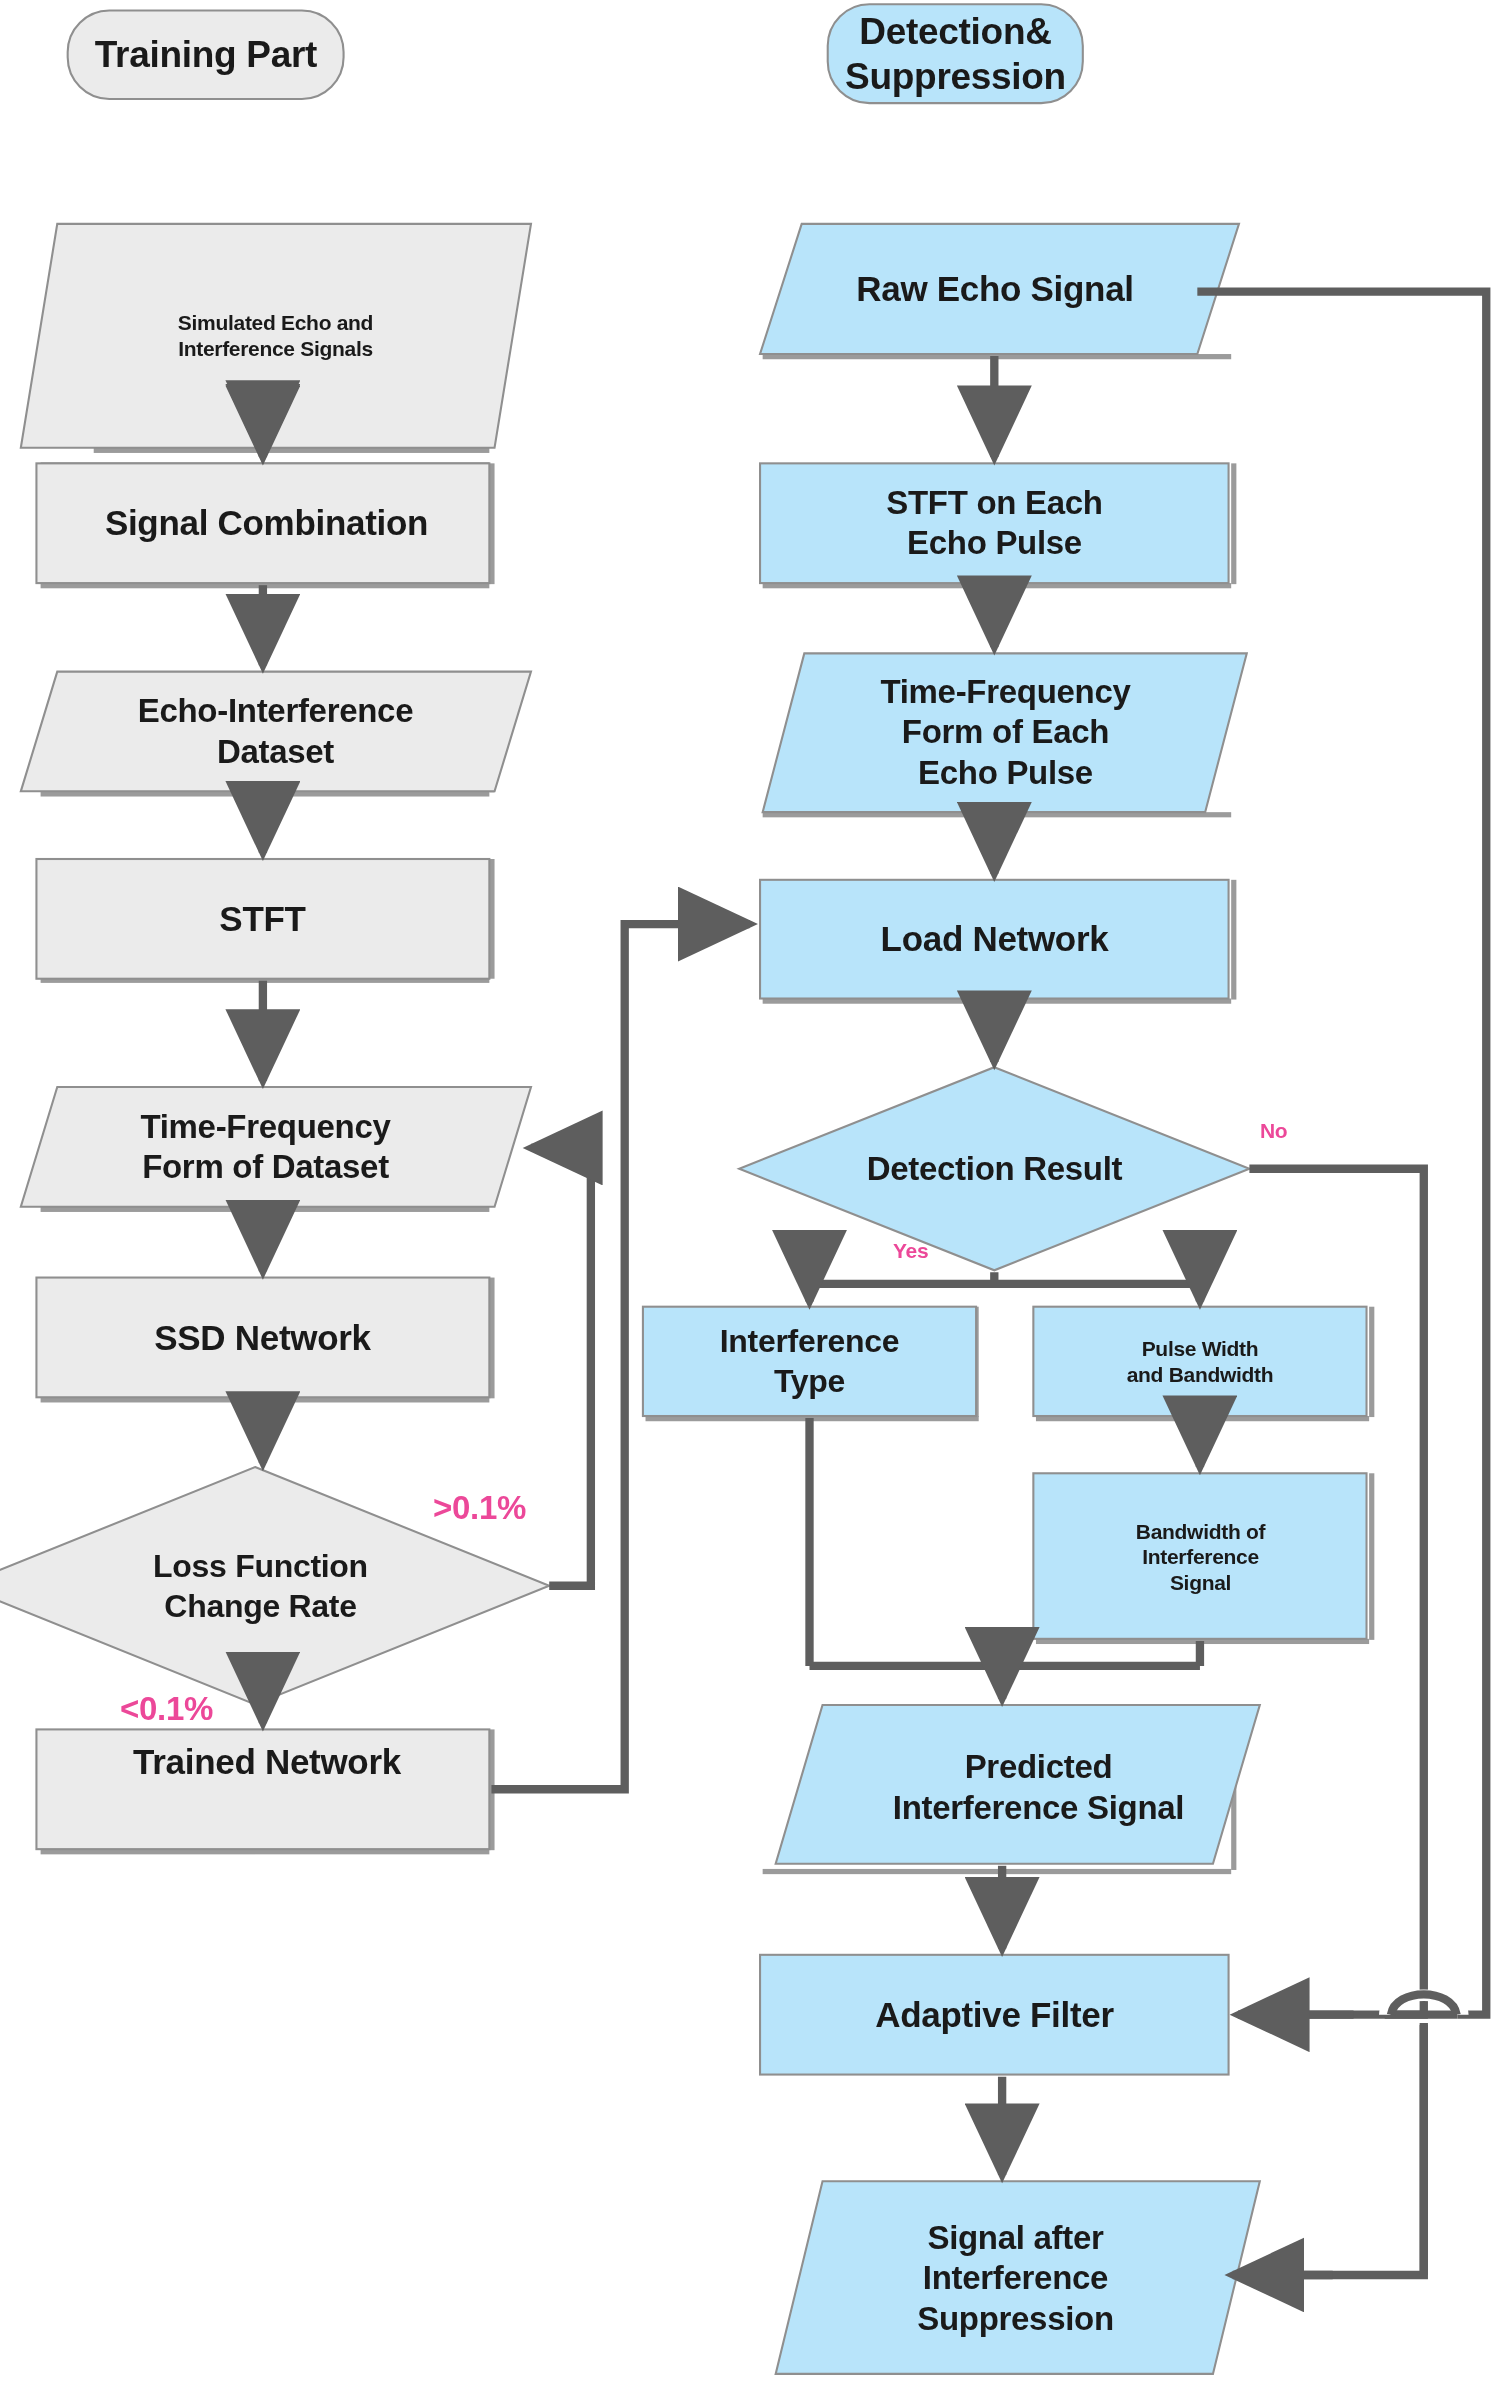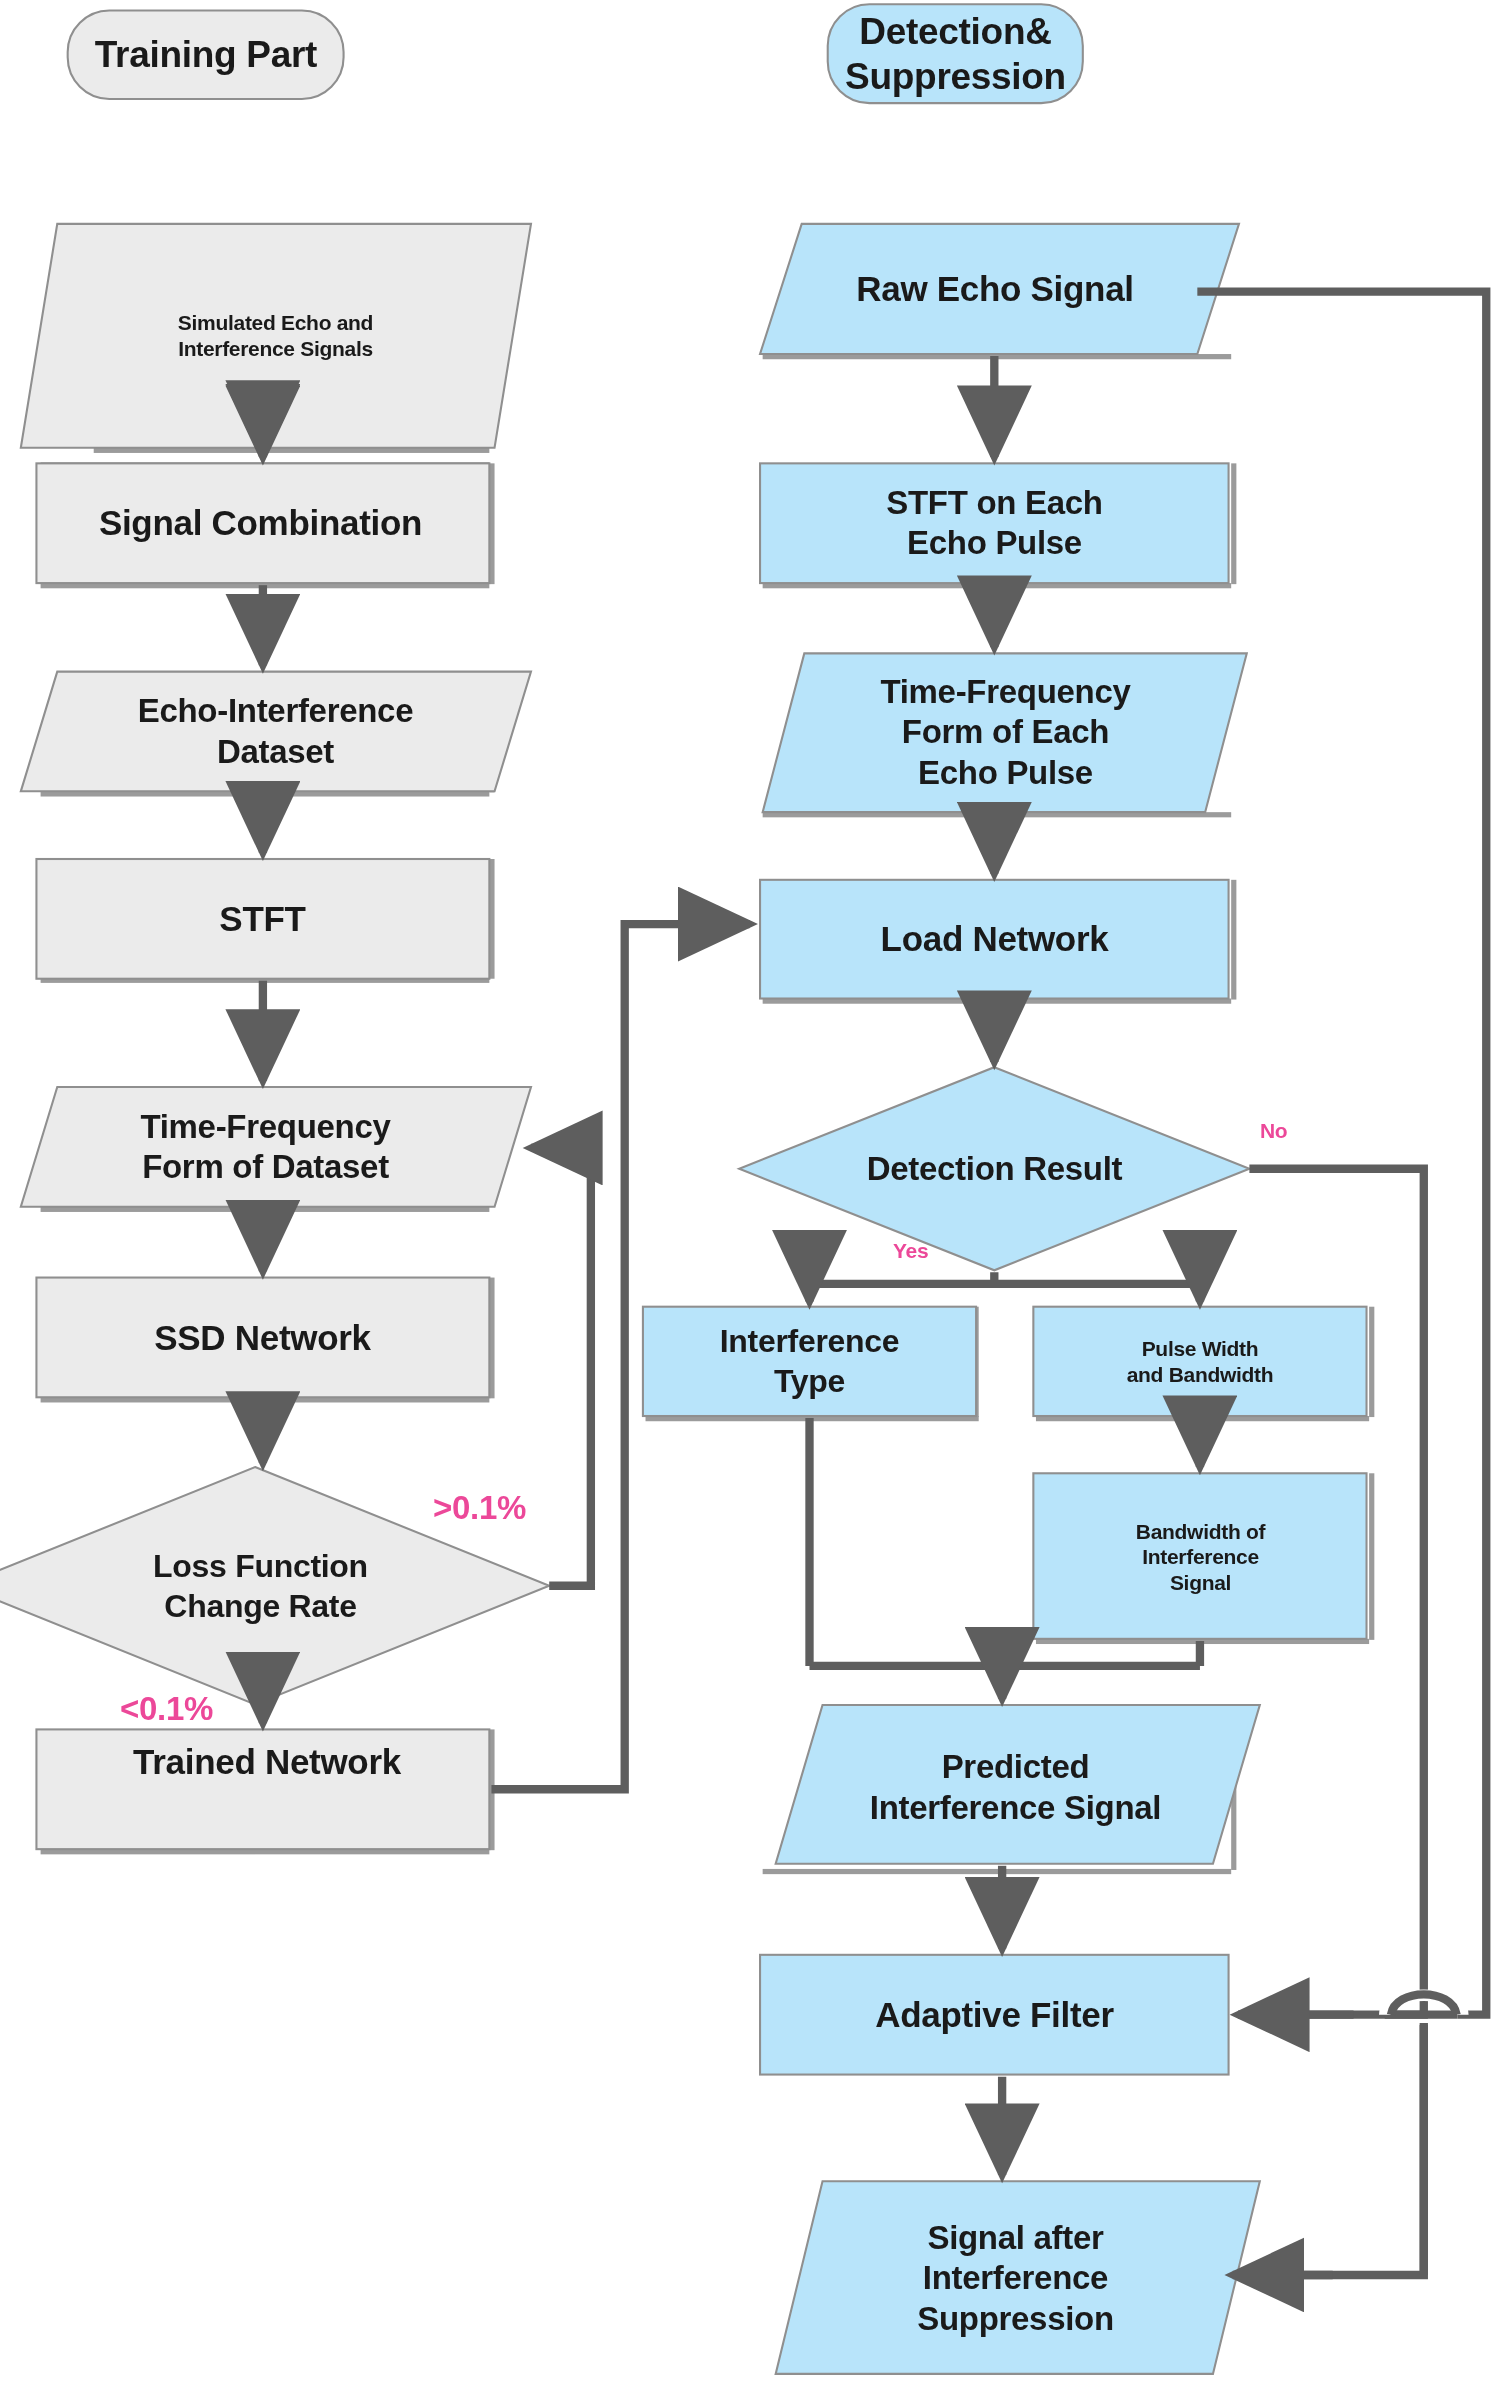--- a/index.html
+++ b/index.html
@@ -166,21 +166,21 @@
   </svg>
 
   <div class="node-label f72" style="left:68px;top:10.4px;width:276px;height:89px;">Training Part</div>
 
   <div class="node-label f72" style="left:828px;top:4.2px;width:255px;height:99px;">Detection&amp;
 Suppression</div>
 
   <div class="node-label f60" style="left:31px;top:224px;width:489px;height:224px;">Simulated Echo and
 Interference Signals</div>
 
-  <div class="node-label f68" style="left:34px;top:463px;width:453px;height:120px;">Signal Combination</div>
+  <div class="node-label f68" style="left:40px;top:463px;width:453px;height:120px;">Signal Combination</div>
 
   <div class="node-label f68" style="left:36px;top:859px;width:453px;height:120px;">STFT</div>
 
   <div class="node-label f64" style="left:31px;top:660px;width:489px;height:143px;">Echo-Interference
 Dataset</div>
 
   <div class="node-label f64" style="left:21px;top:1082px;width:489px;height:130px;">Time-Frequency
 Form of  Dataset</div>
 
   <div class="node-label f62" style="left:68px;top:1526px;width:385px;height:121px;">Loss Function
@@ -206,21 +206,21 @@
   <div class="node-label f62" style="left:643px;top:1307px;width:333px;height:109px;">Interference
 Type</div>
 
   <div class="node-label f60" style="left:1028px;top:1307px;width:344px;height:109px;">Pulse Width
 and Bandwidth</div>
 
   <div class="node-label f60" style="left:1034px;top:1474px;width:333px;height:166px;">Bandwidth of
 Interference
 Signal</div>
 
-  <div class="node-label f64" style="left:781px;top:1705px;width:469px;height:165px;">Predicted
+  <div class="node-label f64" style="left:804px;top:1705px;width:469px;height:165px;">Predicted
 Interference Signal</div>
 
   <div class="node-label f68" style="left:760px;top:1955px;width:469px;height:120px;">Adaptive Filter</div>
 
   <div class="node-label f64" style="left:781px;top:2182px;width:469px;height:193px;">Signal after
 Interference
 Suppression</div>
 
   <div class="edge-label f64" style="left:411px;top:1489px;margin-left:22px;">&gt;0.1%</div>
 

